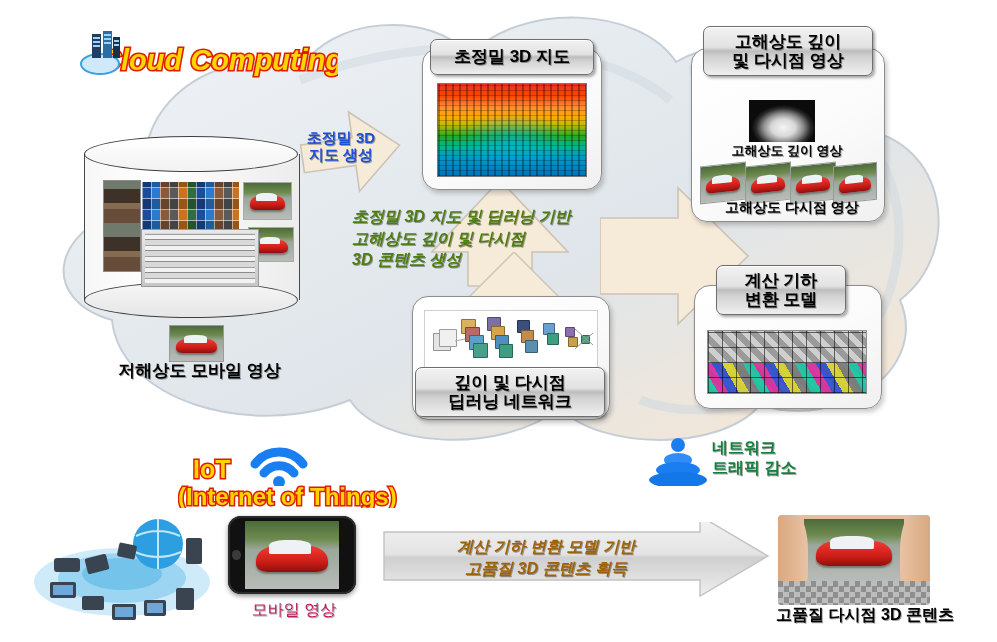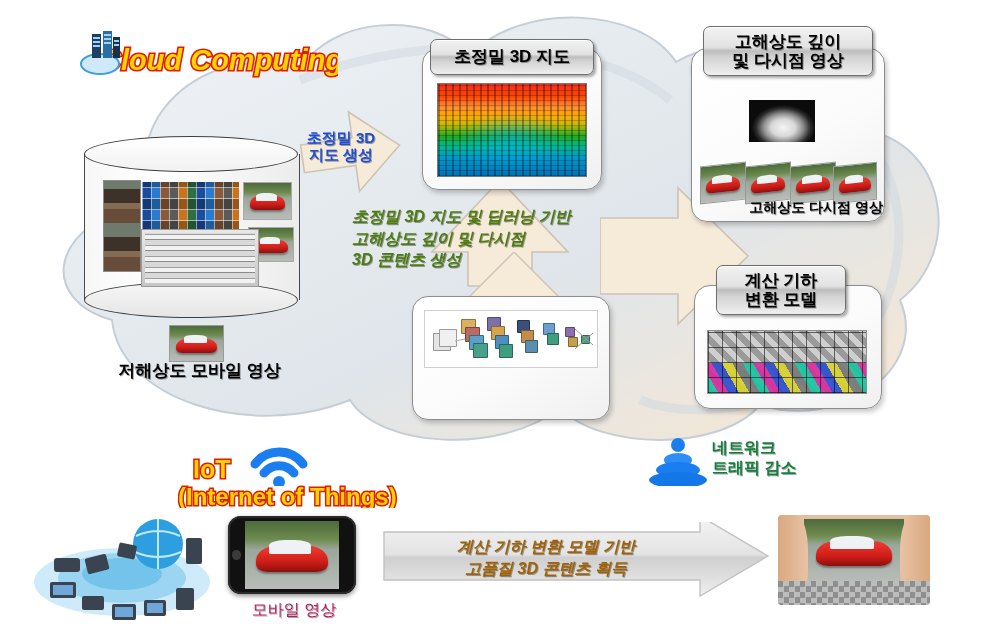--- a/index.html
+++ b/index.html
@@ -213,27 +213,28 @@
 지도 생성</div>
 
   <div class="panel" style="left:422px;top:48px;width:178px;height:140px;"></div>
   <div class="img3d" style="position:absolute;left:437px;top:83px;width:148px;height:92px;z-index:5;border:1px solid #777;"></div>
   <div class="plaque shadowtext" style="left:430px;top:39px;width:162px;height:34px;font-size:17px;">초정밀 3D 지도</div>
 
   <div class="panel" style="left:691px;top:48px;width:192px;height:172px;"></div>
   <div class="plaque shadowtext" style="left:703px;top:26px;width:168px;height:48px;font-size:17px;">고해상도 깊이
 및 다시점 영상</div>
   <div class="imgdepth" style="position:absolute;left:749px;top:100px;width:66px;height:42px;z-index:5;"></div>
+  <div class="lbl shadowtext" style="left:693px;top:144px;width:188px;text-align:center;font-size:13px;font-weight:bold;color:#000;z-index:6;">고해상도 깊이 영상</div>
   <div style="position:absolute;left:700px;top:162px;width:176px;height:40px;z-index:5;">
     <div class="imgcar" style="position:absolute;left:0;top:2px;width:44px;height:36px;transform:skewY(-6deg);border:1px solid #999;"></div>
     <div class="imgcar" style="position:absolute;left:45px;top:2px;width:44px;height:36px;transform:skewY(-6deg);border:1px solid #999;"></div>
     <div class="imgcar" style="position:absolute;left:90px;top:2px;width:44px;height:36px;transform:skewY(-6deg);border:1px solid #999;"></div>
     <div class="imgcar" style="position:absolute;left:133px;top:2px;width:42px;height:36px;transform:skewY(-6deg);border:1px solid #999;"></div>
   </div>
-  <div class="lbl shadowtext" style="left:691px;top:199px;width:192px;text-align:right;font-size:14px;font-weight:bold;color:#000;z-index:6;">고해상도 다시점 영상</div>
+  <div class="lbl shadowtext" style="left:691px;top:199px;width:192px;text-align:left;font-size:14px;font-weight:bold;color:#000;z-index:6;padding-left:34px;">고해상도 다시점 영상</div>
 
   <svg class="arrow" style="left:372px;top:178px;width:260px;height:110px;">
     <path d="M 128 2 L 196 74 L 160 74 L 160 108 L 96 108 L 96 74 L 60 74 Z" fill="#f6ead9" stroke="#cdc3b5" stroke-width="1.6"></path>
   </svg>
   <svg class="arrow" style="left:600px;top:178px;width:160px;height:160px;">
     <path d="M 0 40 L 78 40 L 78 10 L 148 78 L 78 146 L 78 116 L 0 116 Z" fill="#f6ead9" stroke="#cdc3b5" stroke-width="1.6"></path>
   </svg>
   <div class="lbl shadowtext" style="left:352px;top:206px;width:288px;text-align:left;font-size:16px;font-weight:bold;font-style:italic;color:#4d7c0f;z-index:7;line-height:1.35;">초정밀 3D 지도 및 딥러닝 기반
 고해상도 깊이 및 다시점
 3D 콘텐츠 생성</div>
@@ -261,20 +262,22 @@
     <div class="blk" style="left:122px;top:22px;width:10px;height:10px;background:#3f9e82;"></div>
     <div class="blk" style="left:140px;top:16px;width:8px;height:8px;background:#8d6fb0;"></div>
     <div class="blk" style="left:143px;top:26px;width:8px;height:8px;background:#c9a04a;"></div>
     <div class="blk" style="left:156px;top:24px;width:7px;height:7px;background:#4f9e7d;"></div>
     <svg style="position:absolute;inset:0;width:100%;height:100%;">
       <line x1="150" y1="18" x2="168" y2="34" stroke="#999" stroke-width="1"></line>
       <line x1="150" y1="38" x2="168" y2="22" stroke="#999" stroke-width="1"></line>
       <line x1="30" y1="30" x2="40" y2="28" stroke="#aaa" stroke-width="1"></line>
     </svg>
   </div>
+  <div class="plaque shadowtext" style="left:415px;top:367px;width:188px;height:48px;font-size:17px;">깊이 및 다시점
+딥러닝 네트워크</div>
 
   <div class="panel" style="left:694px;top:285px;width:186px;height:122px;"></div>
   <div class="filters" style="position:absolute;left:707px;top:330px;width:158px;height:62px;z-index:5;overflow:hidden;border:1px solid #8f8f8f;">
     <div class="filters-color"></div>
   </div>
   <div class="plaque shadowtext" style="left:716px;top:265px;width:128px;height:48px;font-size:17px;">계산 기하
 변환 모델</div>
 
   <svg style="position:absolute;left:178px;top:450px;width:300px;height:58px;z-index:8;">
     <text x="15" y="28" font-family="'Liberation Sans',sans-serif" font-size="25" font-weight="bold" fill="#ffd400" stroke="#e01b00" stroke-width="3" paint-order="stroke">IoT</text>
@@ -347,14 +350,15 @@
   <div style="position:absolute;left:778px;top:515px;width:152px;height:90px;z-index:5;
               background:linear-gradient(180deg,#e3c0a2,#cf9f7c);border-radius:4px;overflow:hidden;">
     <div class="imgcar" style="position:absolute;left:26px;top:4px;width:100px;height:62px;"></div>
     <div style="position:absolute;left:0;top:0;width:30px;height:100%;
                 background:linear-gradient(90deg,#d9a880,#e8c3a4);border-radius:0 40% 40% 0;"></div>
     <div style="position:absolute;right:0;top:0;width:30px;height:100%;
                 background:linear-gradient(270deg,#d9a880,#e8c3a4);border-radius:40% 0 0 40%;"></div>
     <div style="position:absolute;left:0;bottom:0;width:100%;height:24px;
                 background:repeating-conic-gradient(#bdbdbd 0 25%, #8f8f8f 0 50%) 0 0/11px 11px;"></div>
   </div>
+  <div class="lbl shadowtext" style="left:742px;top:606px;width:246px;text-align:center;font-size:16px;font-weight:bold;color:#000;z-index:7;">고품질 다시점 3D 콘텐츠</div>
 
 </div>
 
 </body></html>

